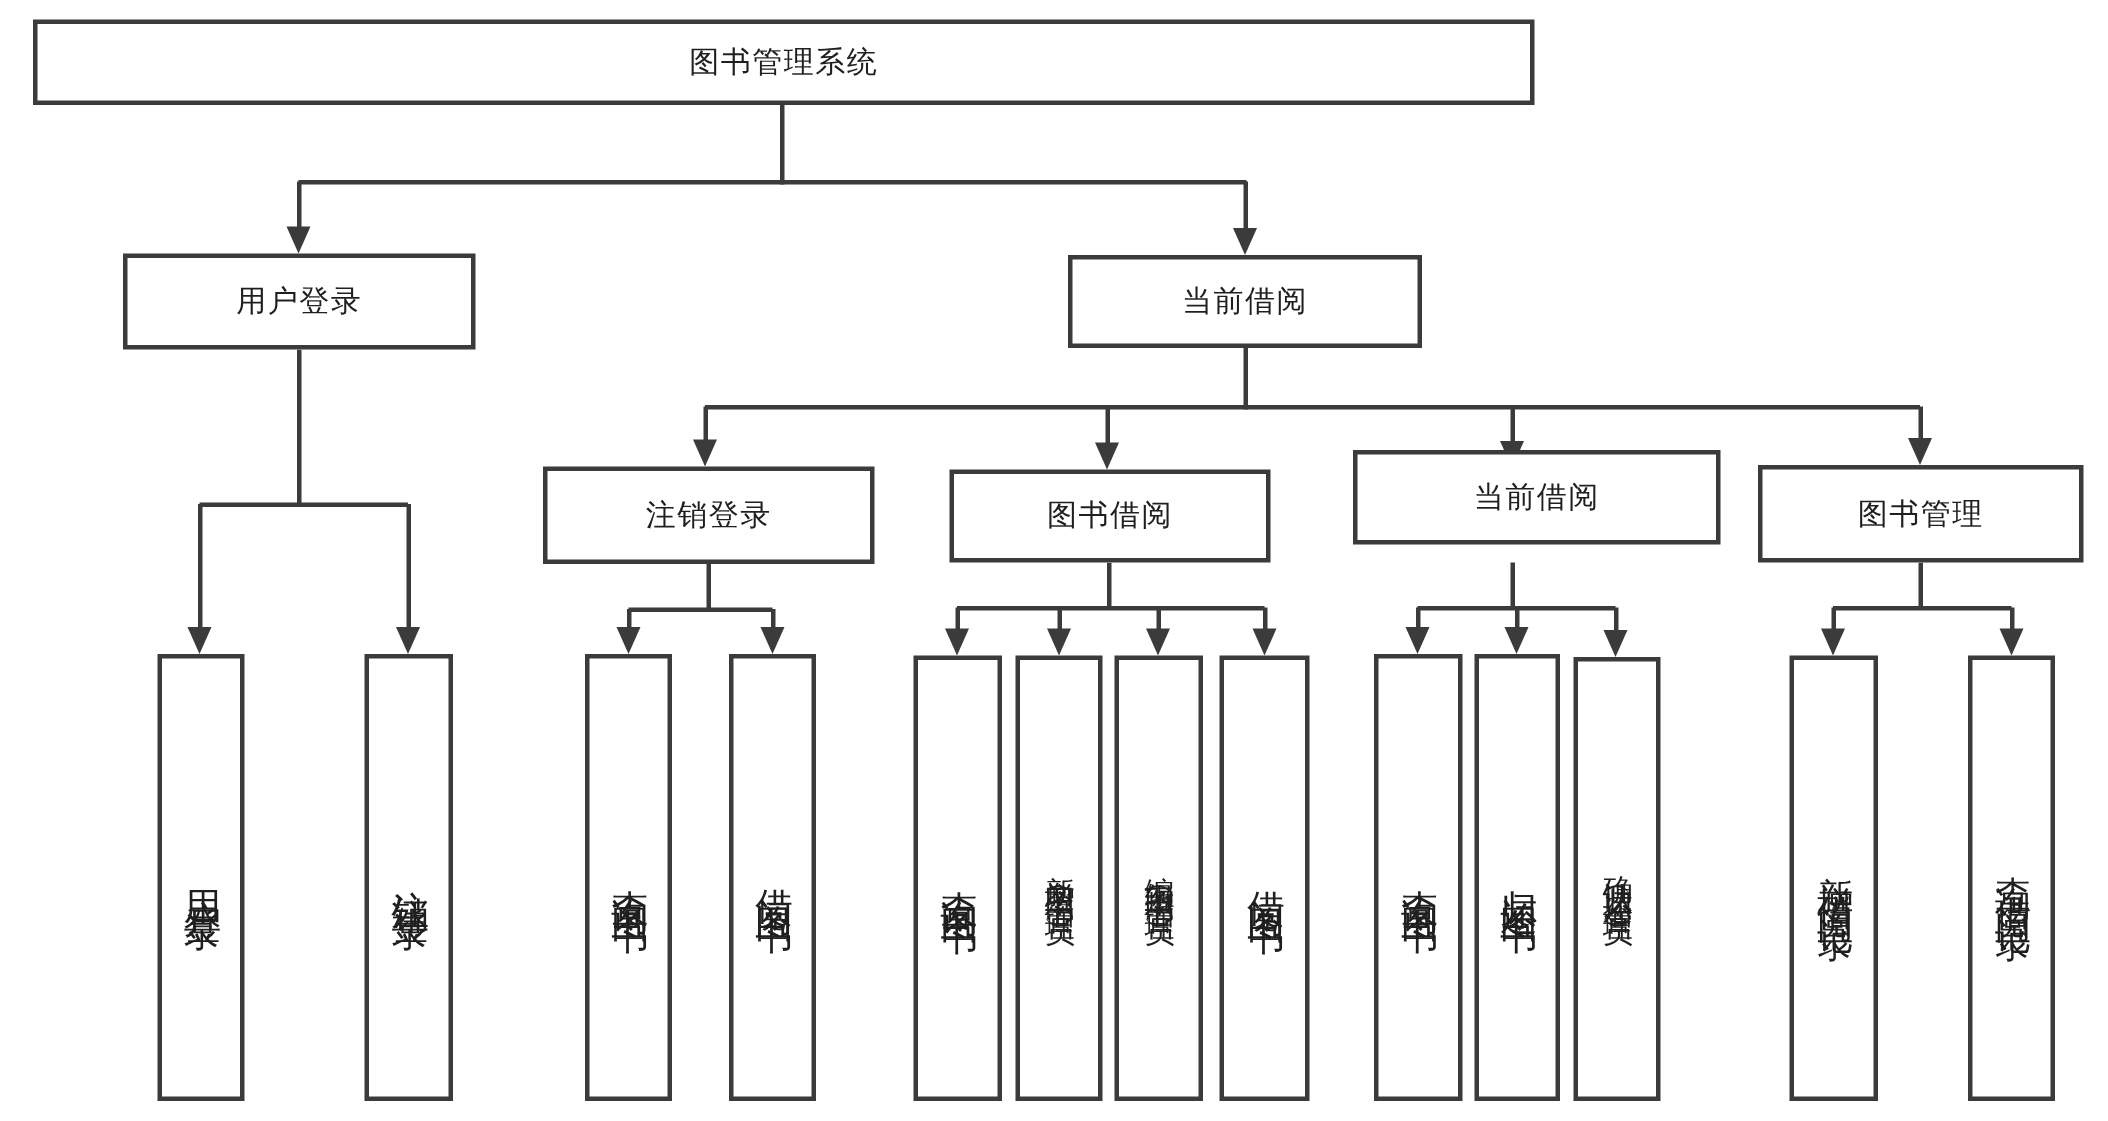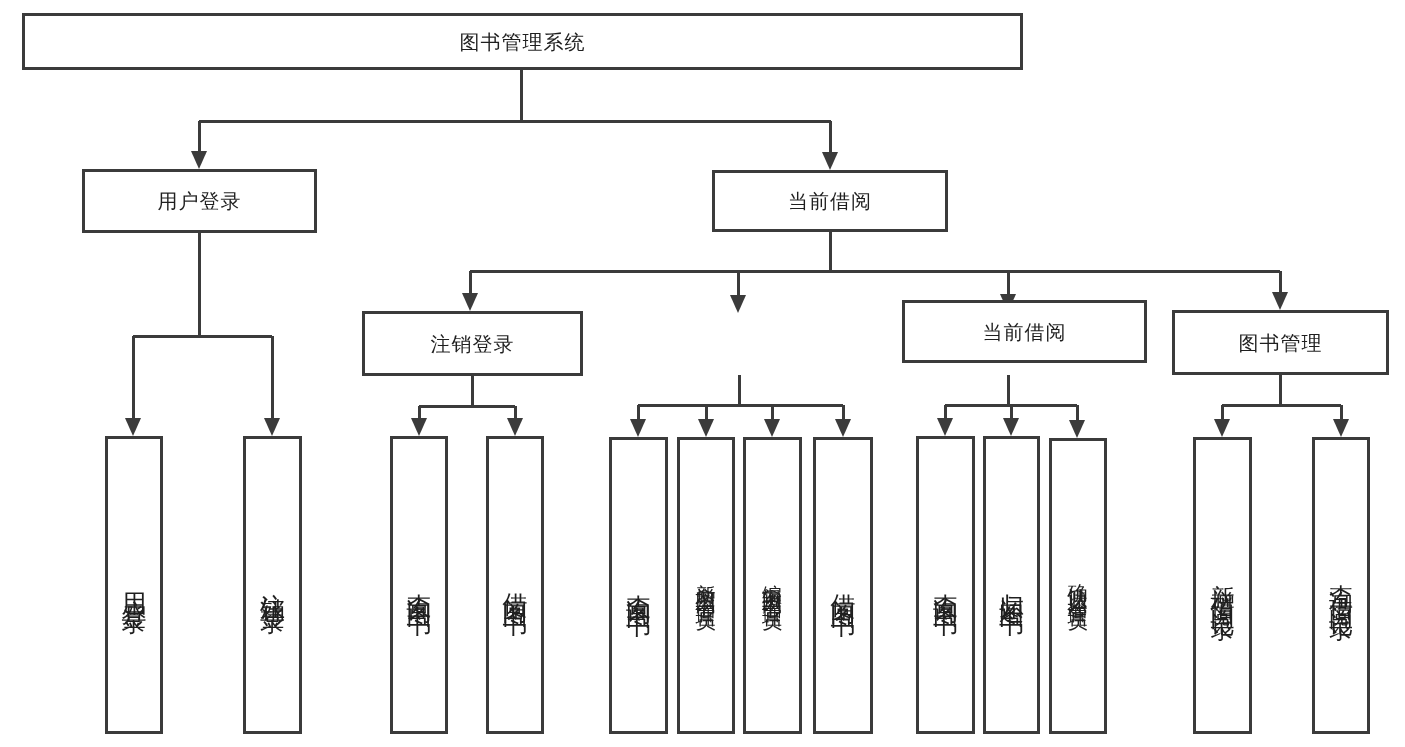--- a/index.html
+++ b/index.html
@@ -76,20 +76,23 @@
     </div>
     <div class="box" style="left: 82px; top: 169px; width: 235px; height: 64px; border-color: rgb(59, 59, 59); color: rgb(31, 31, 31);">
       <span style="font-size: 20px; letter-spacing: 1px;">用户登录</span>
     </div>
     <div class="box" style="left: 712px; top: 170px; width: 236px; height: 62px; border-color: rgb(59, 59, 59); color: rgb(31, 31, 31);">
       <span style="font-size: 20px; letter-spacing: 1px;">当前借阅</span>
     </div>
     <div class="box" style="left: 362px; top: 311px; width: 221px; height: 65px; border-color: rgb(59, 59, 59); color: rgb(31, 31, 31);">
       <span style="font-size: 20px; letter-spacing: 1px;">注销登录</span>
     </div>
+    <div class="box" style="left: 633px; top: 313px; width: 214px; height: 62px; border-color: rgb(59, 59, 59); color: rgb(31, 31, 31);">
+      <span style="font-size: 20px; letter-spacing: 1px;">图书借阅</span>
+    </div>
     <div class="box" style="left: 902px; top: 300px; width: 245px; height: 63px; border-color: rgb(59, 59, 59); color: rgb(31, 31, 31);">
       <span style="font-size: 20px; letter-spacing: 1px;">当前借阅</span>
     </div>
     <div class="box" style="left: 1172px; top: 310px; width: 217px; height: 65px; border-color: rgb(59, 59, 59); color: rgb(31, 31, 31);">
       <span style="font-size: 20px; letter-spacing: 1px;">图书管理</span>
     </div>
     <div class="box v" style="left: 105px; top: 436px; width: 58px; height: 298px; border-color: rgb(59, 59, 59); color: rgb(31, 31, 31);">
       <span style="font-size: 25px; letter-spacing: 6px;">用户登录</span>
     </div>
     <div class="box v" style="left: 243px; top: 436px; width: 59px; height: 298px; border-color: rgb(59, 59, 59); color: rgb(31, 31, 31);">

